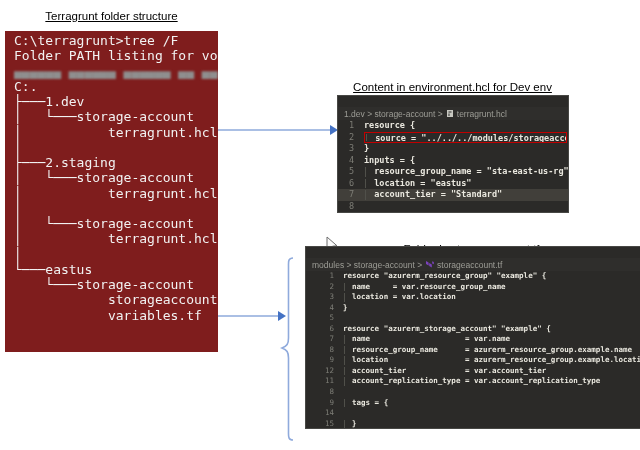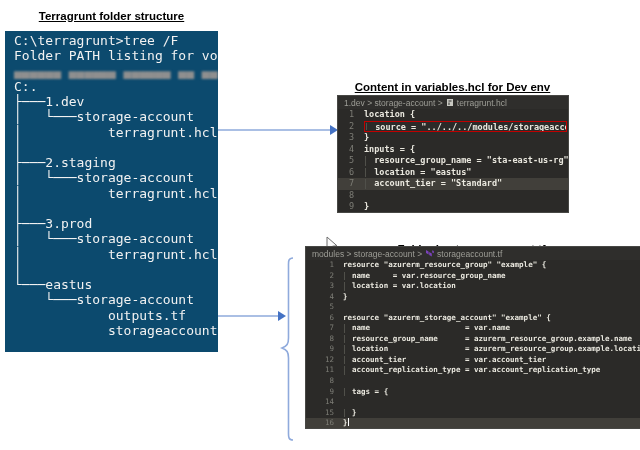--- a/index.html
+++ b/index.html
@@ -1,40 +1,40 @@
 <!DOCTYPE html>
 <html><head>
 <meta charset="utf-8">
 <style>
   html,body{margin:0;padding:0;background:#fff;}
   .page{position:relative;width:640px;height:450px;background:#ffffff;overflow:hidden;
         font-family:"Liberation Sans",sans-serif;}
 
-  .title{position:absolute;font-weight:bold;font-size:11.5px;line-height:13px;color:#000;
+  .title{position:absolute;font-weight:normal;font-size:11.5px;line-height:13px;color:#000;
          text-align:center;text-decoration:underline;letter-spacing:0px;}
   #title-terminal{left:5px;top:10px;width:213px;}
   #title-dev{left:330px;top:81px;width:245px;}
   #title-module{left:305px;top:243px;width:333px;}
 
   
-  .terminal{position:absolute;left:5px;top:31px;width:213px;height:321px;background:#0c4a6e;
+  .terminal{position:absolute;left:5px;top:31px;width:213px;height:321px;background:#7f1d1d;
             color:#f2f2f2;font-family:"DejaVu Sans Mono","Liberation Mono",monospace;
             font-size:13px;line-height:15.25px;padding:2px 0 16px 9px;box-sizing:border-box;
             overflow:hidden;}
   .tline{height:15.25px;white-space:pre;overflow:hidden;}
   .tline.redacted{color:#8f8f8f;filter:blur(1.3px);}
 
   
   .editor{position:absolute;background:#2b2a28;border:1px solid #474744;box-sizing:border-box;
           overflow:hidden;font-family:"DejaVu Sans Mono","Liberation Mono",monospace;font-weight:600;}
   #editor-dev{left:337px;top:95px;width:232px;height:118px;}
   #editor-module{left:305px;top:246px;width:391px;height:183px;}
   .breadcrumb{height:13px;display:flex;align-items:center;gap:3px;padding-left:6px;
               font-size:8.5px;color:#9d9d96;font-family:"Liberation Sans",sans-serif;
-              font-weight:normal;background:#2f2e2c;white-space:nowrap;overflow:hidden;}
+              font-weight:normal;background:#2f2e2c;white-space:nowrap;overflow:hidden;margin-top:11px;}
   .crow{display:flex;white-space:pre;color:#eae8df;align-items:center;}
   #editor-dev .crow{height:11.55px;font-size:8.5px;line-height:11.55px;}
   #editor-module .crow{height:10.56px;font-size:7.5px;line-height:10.56px;}
   .lno{color:#7d7d76;text-align:right;flex:none;font-weight:normal;}
   #editor-dev .lno{width:16px;margin-right:10px;}
   #editor-module .lno{width:28px;margin-right:9px;}
   .code{position:relative;flex:1;min-width:0;overflow:hidden;height:100%;}
   .crow.current{background:#413f3a;}
   .crow.boxed .code{border:1.5px solid #c00000;box-sizing:border-box;margin-right:1px;}
   .guide{position:absolute;left:1px;top:1px;bottom:1px;width:1px;background:#50504a;}
@@ -42,45 +42,44 @@
          vertical-align:-1px;}
 
   .overlay{position:absolute;}
 </style>
 </head>
 <body>
 
 <div class="page">
 
   <div class="title" id="title-terminal">Terragrunt folder structure</div>
-  <div class="title" id="title-dev">Content in variables.hcl for Dev env</div>
+  <div class="title" id="title-dev">Content in environment.hcl for Dev env</div>
   <div class="title" id="title-module">Folder in storageaccount.tf</div>
 
   <div class="terminal">
     <div>
         <div class="tline">C:\terragrunt&gt;tree /F</div>
         <div class="tline">Folder PATH listing for volum</div>
         <div class="tline redacted">▄▄▄▄▄▄ ▄▄▄▄▄▄ ▄▄▄▄▄▄ ▄▄ ▄▄▄</div>
         <div class="tline">C:.</div>
         <div class="tline">├───1.dev</div>
         <div class="tline">│   └───storage-account</div>
         <div class="tline">│           terragrunt.hcl</div>
         <div class="tline">│</div>
         <div class="tline">├───2.staging</div>
         <div class="tline">│   └───storage-account</div>
         <div class="tline">│           terragrunt.hcl</div>
         <div class="tline">│</div>
-        <div class="tline">├───3.prod</div>
         <div class="tline">│   └───storage-account</div>
         <div class="tline">│           terragrunt.hcl</div>
         <div class="tline">│</div>
         <div class="tline">└───eastus</div>
         <div class="tline">    └───storage-account</div>
-        <div class="tline">            outputs.tf</div>
         <div class="tline">            storageaccount.tf</div>
+        <div class="tline">            variables.tf</div>
       </div>
   </div>
 
   <svg class="overlay" style="left:217px;top:122px;" width="122" height="16">
     <line x1="1" y1="8" x2="113" y2="8" stroke="#8eaadb" stroke-width="1.6"></line>
     <polygon points="113,3 121,8 113,13" fill="#4472c4"></polygon>
   </svg>
 
   <svg class="overlay" style="left:217px;top:308px;" width="70" height="16">
     <line x1="1" y1="8" x2="61" y2="8" stroke="#8eaadb" stroke-width="1.6"></line>
@@ -99,21 +98,21 @@
     <div class="breadcrumb">
       <span>1.dev &gt; storage-account &gt;</span>
       <svg width="8" height="9">
         <rect x="1" y="1" width="6" height="7" fill="#c9c9c2"></rect>
         <rect x="2.5" y="2.5" width="3" height="1" fill="#2f2e2c"></rect>
         <rect x="2.5" y="4.5" width="1" height="2.5" fill="#2f2e2c"></rect>
       </svg>
       <span>terragrunt.hcl</span>
     </div>
     <div>
-        <div class="crow"><span class="lno">1</span><span class="code">location {</span></div>
+        <div class="crow"><span class="lno">1</span><span class="code">resource {</span></div>
         <div class="crow boxed"><span class="lno">2</span><span class="code"><span class="guide"></span>  source = "../../../modules/storageaccount"</span></div>
         <div class="crow"><span class="lno">3</span><span class="code">}</span></div>
         <div class="crow"><span class="lno">4</span><span class="code">inputs = {</span></div>
         <div class="crow"><span class="lno">5</span><span class="code"><span class="guide"></span>  resource_group_name = "sta-east-us-rg"</span></div>
         <div class="crow"><span class="lno">6</span><span class="code"><span class="guide"></span>  location = "eastus"</span></div>
         <div class="crow current"><span class="lno">7</span><span class="code"><span class="guide"></span>  account_tier = "Standard"</span></div>
         <div class="crow"><span class="lno">8</span></div>
         <div class="crow"><span class="lno">9</span><span class="code">}</span></div>
       </div>
   </div>

